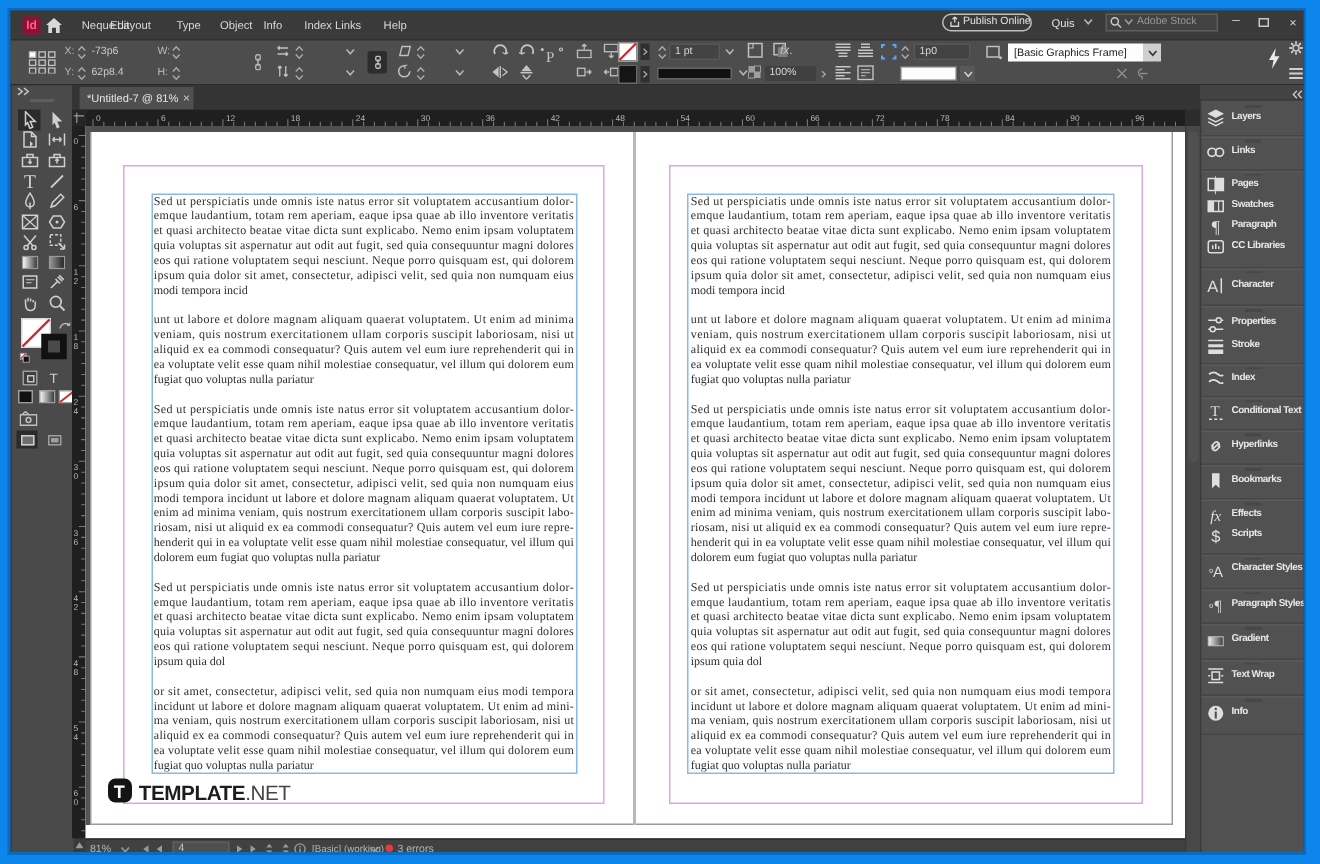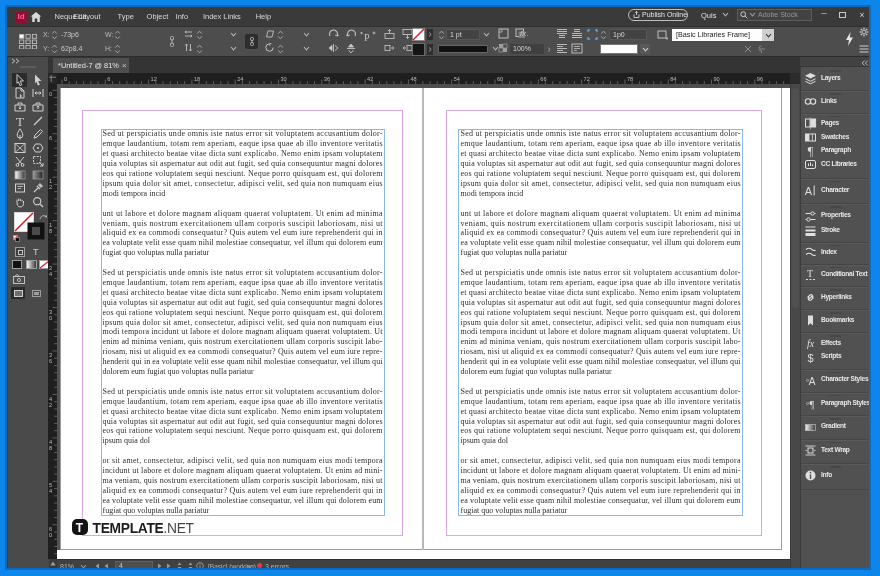--- a/index.html
+++ b/index.html
@@ -236,21 +236,21 @@
 <div class="a" style="left:606px;top:24px;font-size:7px;color:#d6d6d6;white-space:nowrap">1p0</div>
 <div class="a" style="left:593px;top:37px;width:38px;height:10px;background:#fdfdfd;border:1px solid #777"></div>
 <div class="a" style="left:633px;top:37px;width:10px;height:10px;background:#585858"></div>
 <svg class="a" style="left:634.5px;top:40px" width="7" height="5" viewBox="0 0 7 5">
       <path d="M1 1 L3.5 3.8 L6 1" fill="none" stroke="#cfcfcf" stroke-width="1.1"></path>
     </svg>
 <svg class="a" style="left:650px;top:22px" width="11" height="11" viewBox="0 0 11 11">
       <rect x="1" y="2" width="8" height="7" fill="none" stroke="#c0c0c0" stroke-width="1"></rect>
       <circle cx="10" cy="9.5" r="1" fill="#c0c0c0"></circle>
     </svg>
-<div class="a" style="left:665px;top:22px;width:90px;height:12px;background:#fdfdfd;color:#1c1c1c;font-size:7.2px;line-height:12px;padding-left:4px">[Basic Libraries Frame]</div>
+<div class="a" style="left:665px;top:22px;width:90px;height:12px;background:#fdfdfd;color:#1c1c1c;font-size:7.2px;line-height:12px;padding-left:4px">[Basic Graphics Frame]</div>
 <div class="a" style="left:755px;top:22px;width:12px;height:12px;background:#cfcfcf"></div>
 <svg class="a" style="left:757.5px;top:25.5px" width="7" height="5" viewBox="0 0 7 5">
       <path d="M1 1 L3.5 3.8 L6 1" fill="none" stroke="#333333" stroke-width="1.1"></path>
     </svg>
 <svg class="a" style="left:737px;top:38px" width="9" height="9" viewBox="0 0 9 9">
       <path d="M1 1 L7 7 M7 1 L1 7" stroke="#8d8d8d" stroke-width="1"></path>
     </svg>
 <svg class="a" style="left:750px;top:38px" width="9" height="9" viewBox="0 0 9 9">
       <path d="M4.5 1 A 2.5 2.5 0 1 0 4.5 6 M4.5 6 V8 M3 4 H8" fill="none" stroke="#8d8d8d" stroke-width="0.9"></path>
     </svg>

